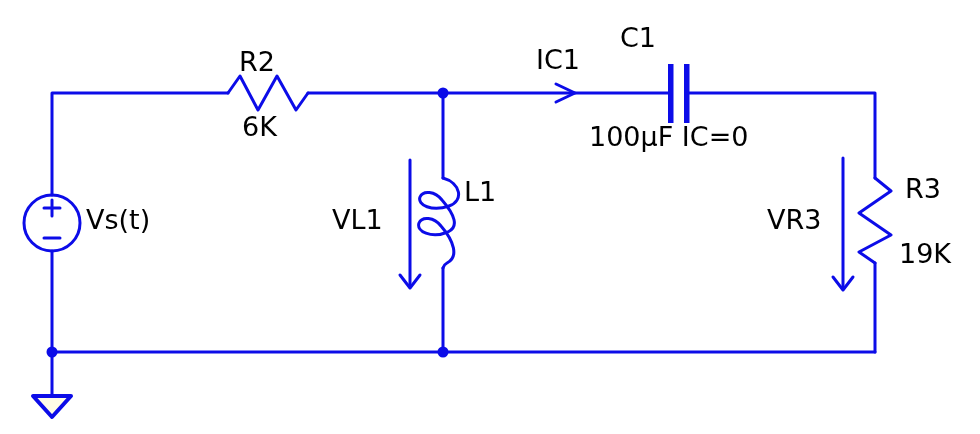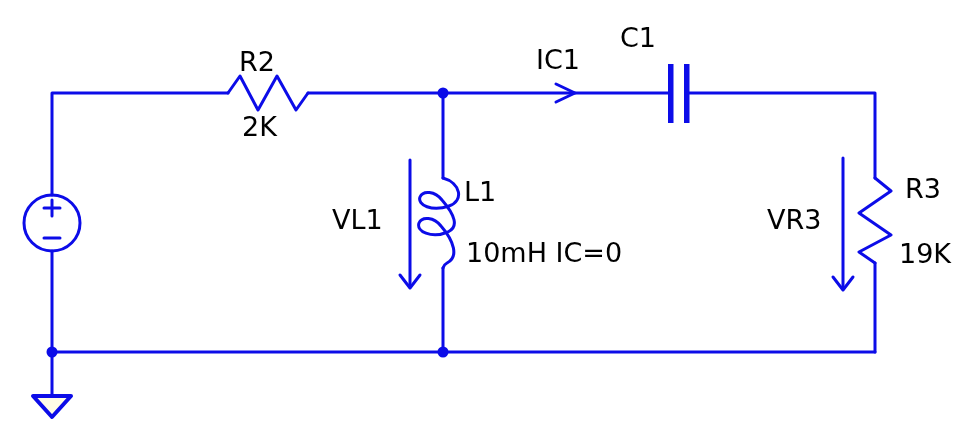--- a/index.html
+++ b/index.html
@@ -88,23 +88,24 @@
       <line class="wire" x1="410" y1="160" x2="410" y2="286"></line>
       <polyline class="wire" points="400,275 410,288 420,275"></polyline>
     </g>
 
     <g>
       <line class="wire" x1="843" y1="158" x2="843" y2="288"></line>
       <polyline class="wire" points="833,277 843,290 853,277"></polyline>
     </g>
   </svg>
 
+  <div class="lbl" style="left:86px;top:205px">Vs(t)</div>
   <div class="lbl" style="left:239px;top:47px">R2</div>
-  <div class="lbl" style="left:242px;top:112px">2K</div>
+  <div class="lbl" style="left:242px;top:112px">6K</div>
   <div class="lbl" style="left:536px;top:45px">IC1</div>
   <div class="lbl" style="left:620px;top:23px">C1</div>
+  <div class="lbl" style="left:589px;top:122px">100µF IC=0</div>
   <div class="lbl" style="left:464px;top:177px">L1</div>
-  <div class="lbl" style="left:466px;top:238px">10mH IC=0</div>
   <div class="lbl" style="left:332px;top:205px">VL1</div>
   <div class="lbl" style="left:767px;top:205px">VR3</div>
   <div class="lbl" style="left:905px;top:174px">R3</div>
   <div class="lbl" style="left:899px;top:239px">19K</div>
 </div>
 
 </body></html>

